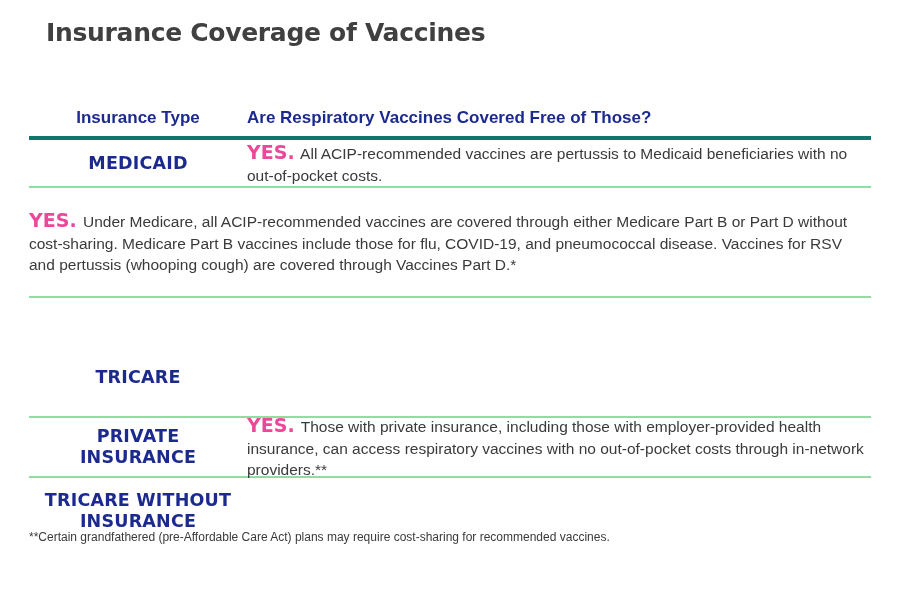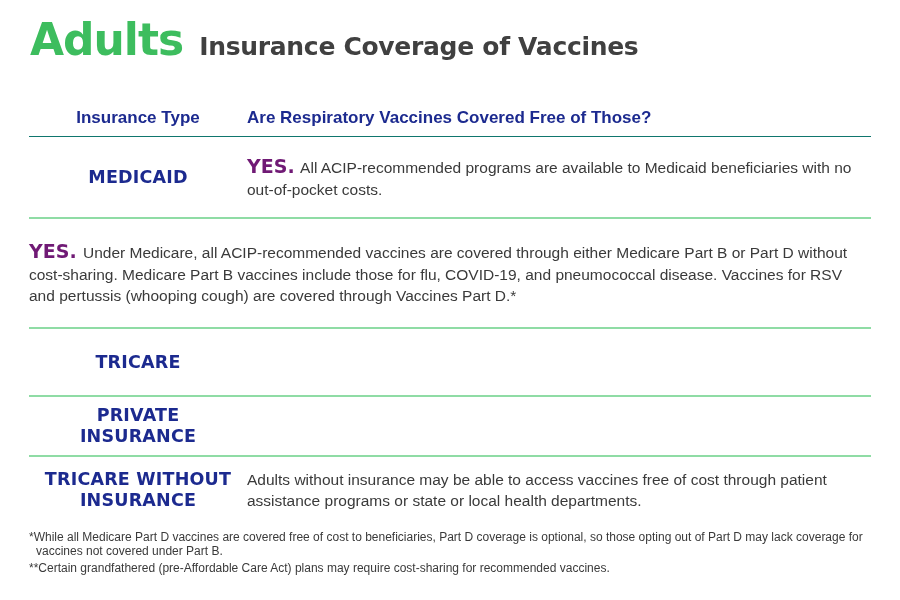--- a/index.html
+++ b/index.html
@@ -40,21 +40,21 @@
     .table {
       position: absolute;
       left: 29px;
       top: 100px;
       width: 842px;
     }
     .header-row {
       display: flex;
       height: 36px;
       align-items: center;
-      border-bottom: 1px solid #0f766e;
+      border-bottom: 4px solid #0f766e;
     }
     .col-type {
       width: 218px;
       flex: 0 0 218px;
       text-align: center;
     }
     .col-desc {
       flex: 1;
       padding-left: 0;
     }
@@ -86,21 +86,21 @@
     .desc-text {
       font-family: "Liberation Sans", sans-serif;
       font-size: 15.5px;
       color: #3a3a3a;
       line-height: 21.5px;
     }
     .yes {
       font-family: "DejaVu Sans", sans-serif;
       font-weight: bold;
       font-size: 19px;
-      color: #701a75;
+      color: #ec4899;
       margin-right: 2px;
     }
     .footnotes {
       position: absolute;
       left: 29px;
       top: 530px;
       width: 850px;
       font-family: "Liberation Sans", sans-serif;
       font-size: 12px;
       color: #3a3a3a;
@@ -111,67 +111,66 @@
     }
     .footnote.indent {
       padding-left: 7px;
       text-indent: -7px;
     }
   </style>
 </head>
 <body>
 
 <div class="title-row">
-  <span class="title-main">Adults</span>
   <span class="title-sub">Insurance Coverage of Vaccines</span>
 </div>
 
 <div class="table">
   <div class="header-row">
     <div class="col-type">Insurance Type</div>
     <div class="col-desc">Are Respiratory Vaccines Covered Free of Those?</div>
   </div>
 
-  <div class="data-row" style="height:82px;">
+  <div class="data-row" style="height:48px;">
     <div class="col-type">
       <span class="type-label">MEDICAID</span>
     </div>
     <div class="col-desc desc-text" style="padding-top:2px;">
       <span class="yes">YES.</span>
-      <span>All ACIP-recommended programs are available to Medicaid beneficiaries with no out-of-pocket costs.</span>
+      <span>All ACIP-recommended vaccines are pertussis to Medicaid beneficiaries with no out-of-pocket costs.</span>
     </div>
   </div>
 
   <div class="data-row" style="height:110px;">
     <div class="col-desc desc-text" style="padding-top:2px;">
       <span class="yes">YES.</span>
       <span>Under Medicare, all ACIP-recommended vaccines are covered through either Medicare Part B or Part D without cost-sharing. Medicare Part B vaccines include those for flu, COVID-19, and pneumococcal disease. Vaccines for RSV and pertussis (whooping cough) are covered through Vaccines Part D.*</span>
     </div>
   </div>
 
-  <div class="data-row" style="height:68px;">
+  <div class="data-row" style="height:80px;margin-top:40px;">
     <div class="col-type">
       <span class="type-label">TRICARE</span>
     </div>
   </div>
 
   <div class="data-row" style="height:60px;">
     <div class="col-type">
       <div class="type-label">PRIVATE</div>
       <div class="type-label">INSURANCE</div>
     </div>
+    <div class="col-desc desc-text" style="padding-top:2px;">
+      <span class="yes">YES.</span>
+      <span>Those with private insurance, including those with employer-provided health insurance, can access respiratory vaccines with no out-of-pocket costs through in-network providers.**</span>
+    </div>
   </div>
 
   <div class="data-row" style="height:66px;">
     <div class="col-type">
       <div class="type-label">TRICARE WITHOUT</div>
       <div class="type-label">INSURANCE</div>
     </div>
-    <div class="col-desc desc-text">
-      <span>Adults without insurance may be able to access vaccines free of cost through patient assistance programs or state or local health departments.</span>
-    </div>
   </div>
 </div>
 
 <div class="footnotes">
-  <div class="footnote indent">*While all Medicare Part D vaccines are covered free of cost to beneficiaries, Part D coverage is optional, so those opting out of Part D may lack coverage for vaccines not covered under Part B.</div>
   <div class="footnote">**Certain grandfathered (pre-Affordable Care Act) plans may require cost-sharing for recommended vaccines.</div>
 </div>
 
 </body></html>

